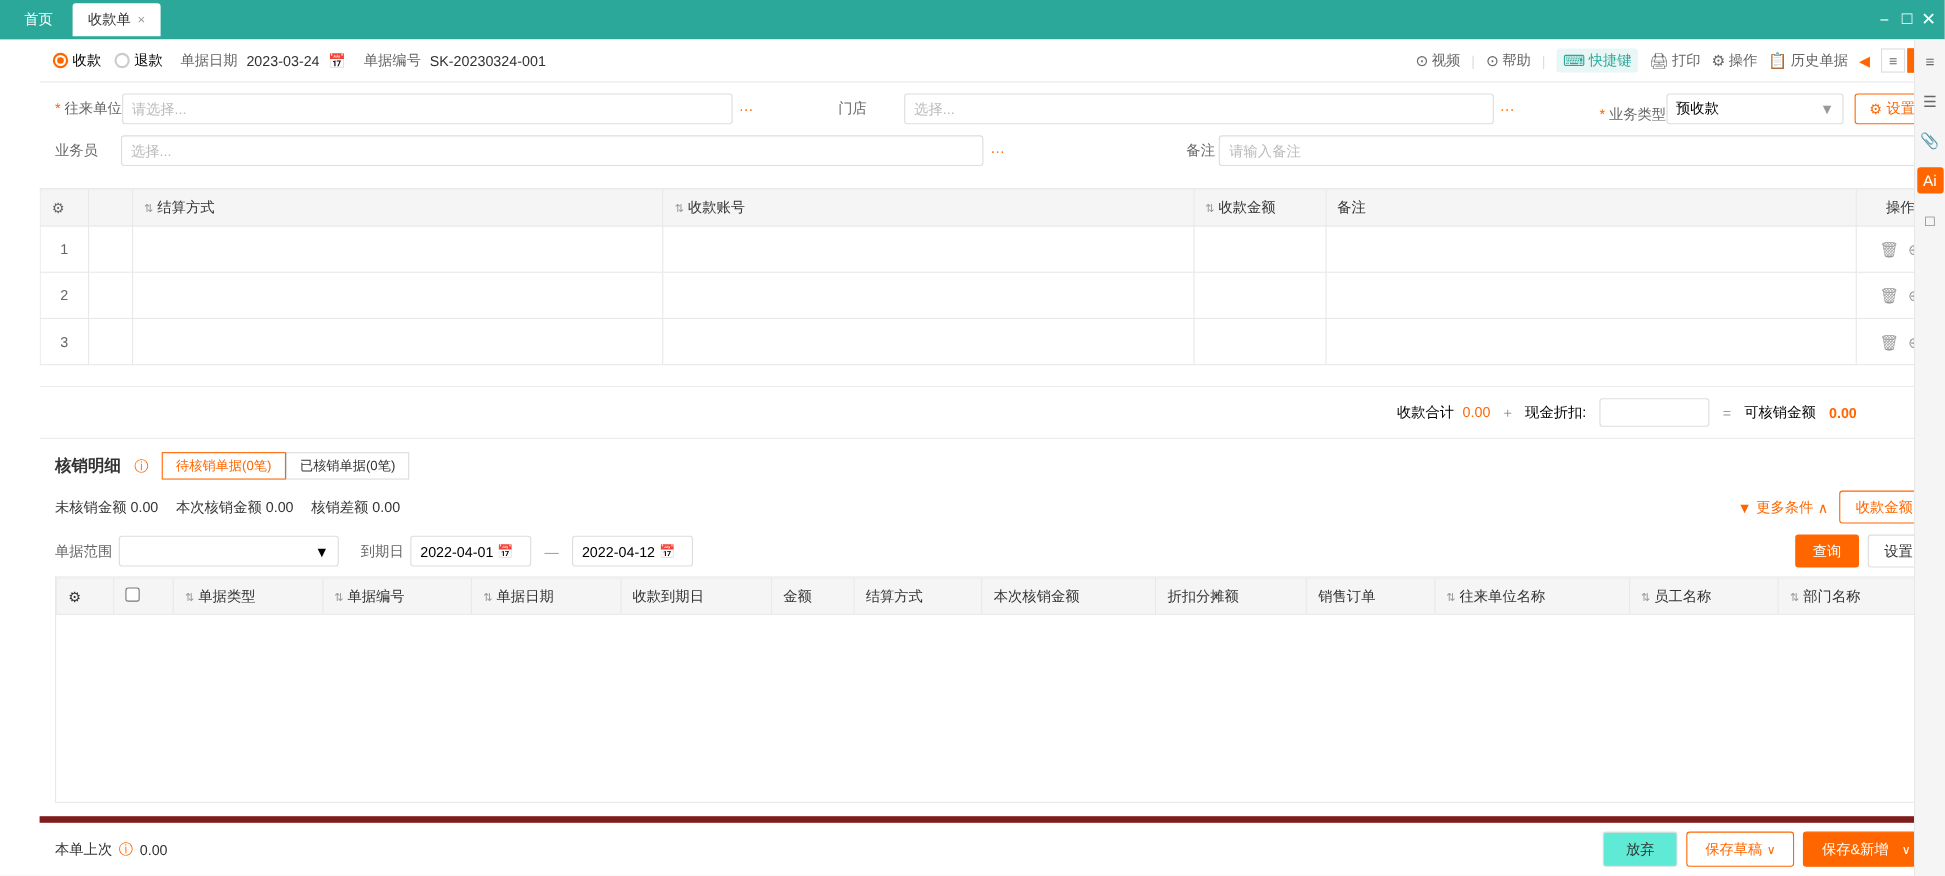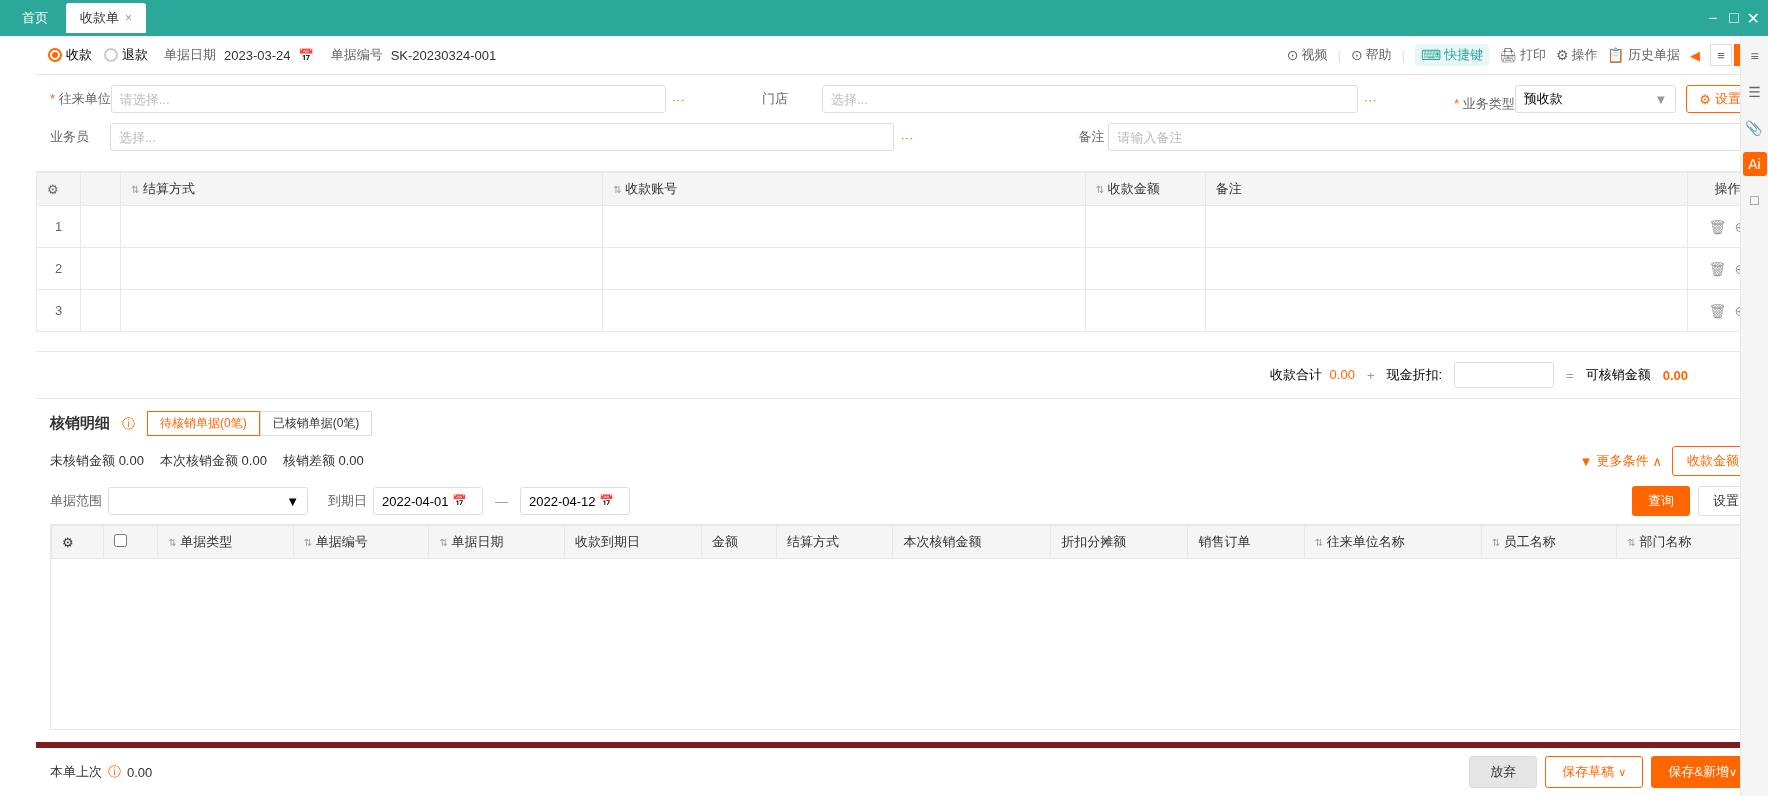--- a/index.html
+++ b/index.html
@@ -211,32 +211,32 @@
     
     .footer {
       display: flex; align-items: center; justify-content: space-between;
       padding: 8px 14px;
       border-top: 6px solid #7f1d1d;
       background: #fff;
     }
     .footer-left { display: flex; align-items: center; gap: 6px; color: #333; }
     .footer-right { display: flex; align-items: center; gap: 8px; }
     .btn-abandon {
-      background: #e5e5e5; border: 1px solid #ddd; color: #333;
+      background: #5eead4; border: 1px solid #ddd; color: #333;
       padding: 6px 20px; border-radius: 3px; cursor: pointer;
     }
     .btn-save-draft {
       background: #fff; border: 1px solid #f60; color: #f60;
       padding: 6px 16px; border-radius: 3px; cursor: pointer;
       display: flex; align-items: center; gap: 4px;
     }
     .btn-save-new {
       background: #f60; border: 1px solid #f60; color: #fff;
       padding: 6px 16px; border-radius: 3px; cursor: pointer;
-      display: flex; align-items: center; gap: 0;
+      display: flex; align-items: center; gap: 12px;
     }
     .btn-chevron { font-size: 11px; }
 
     
     .right-sidebar {
       position: fixed; right: 0; top: 36px;
       width: 28px; background: #f5f5f5;
       display: flex; flex-direction: column; align-items: center;
       padding: 8px 0; gap: 12px;
       border-left: 1px solid #e8e8e8;

